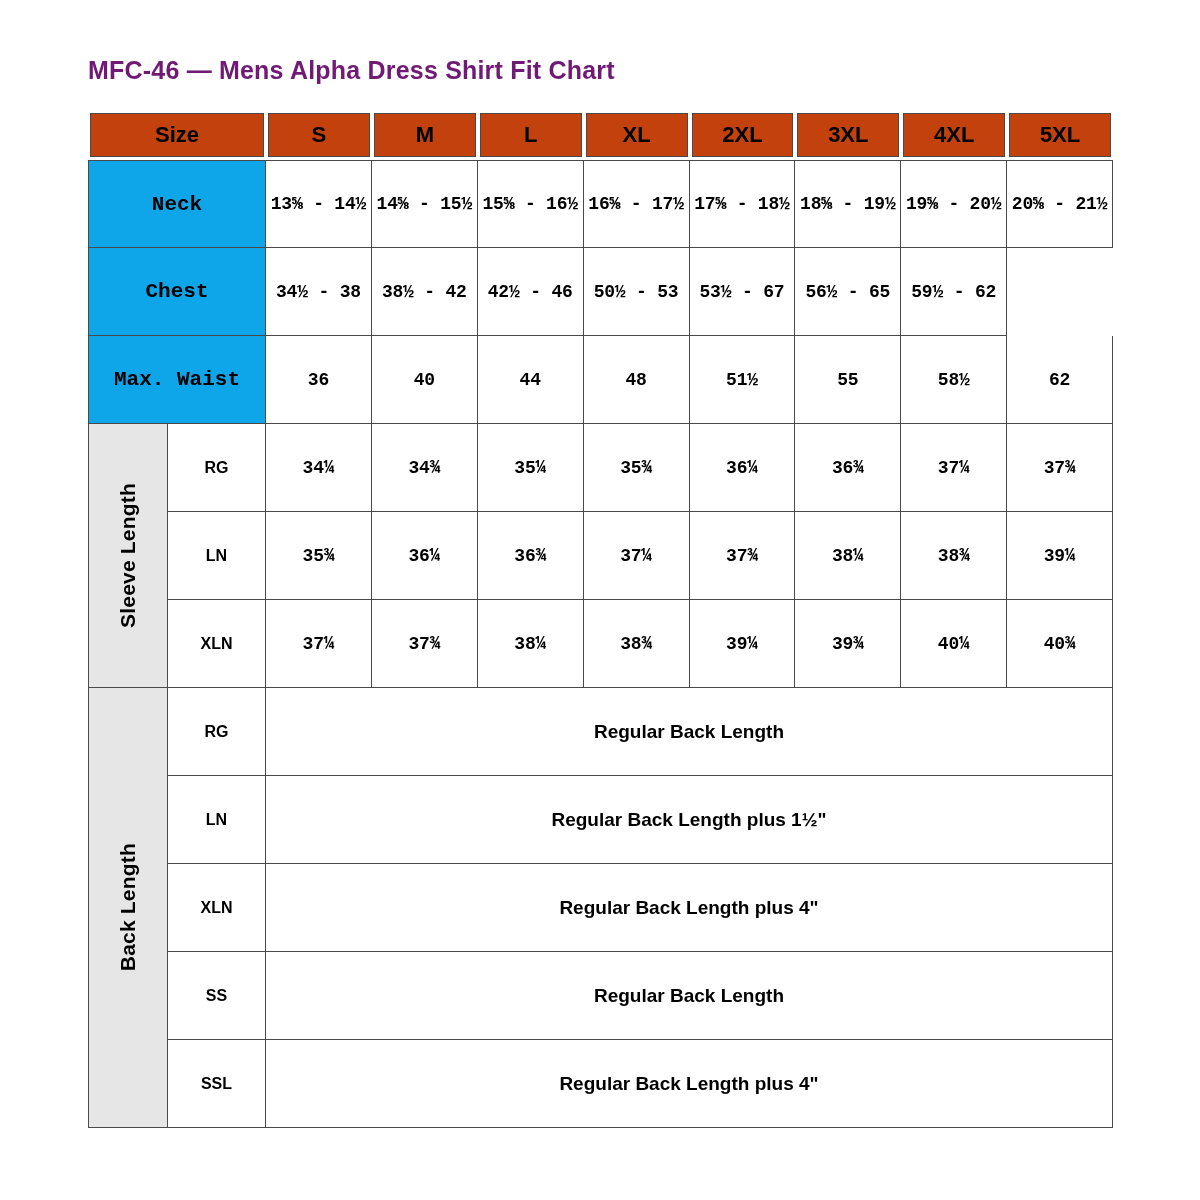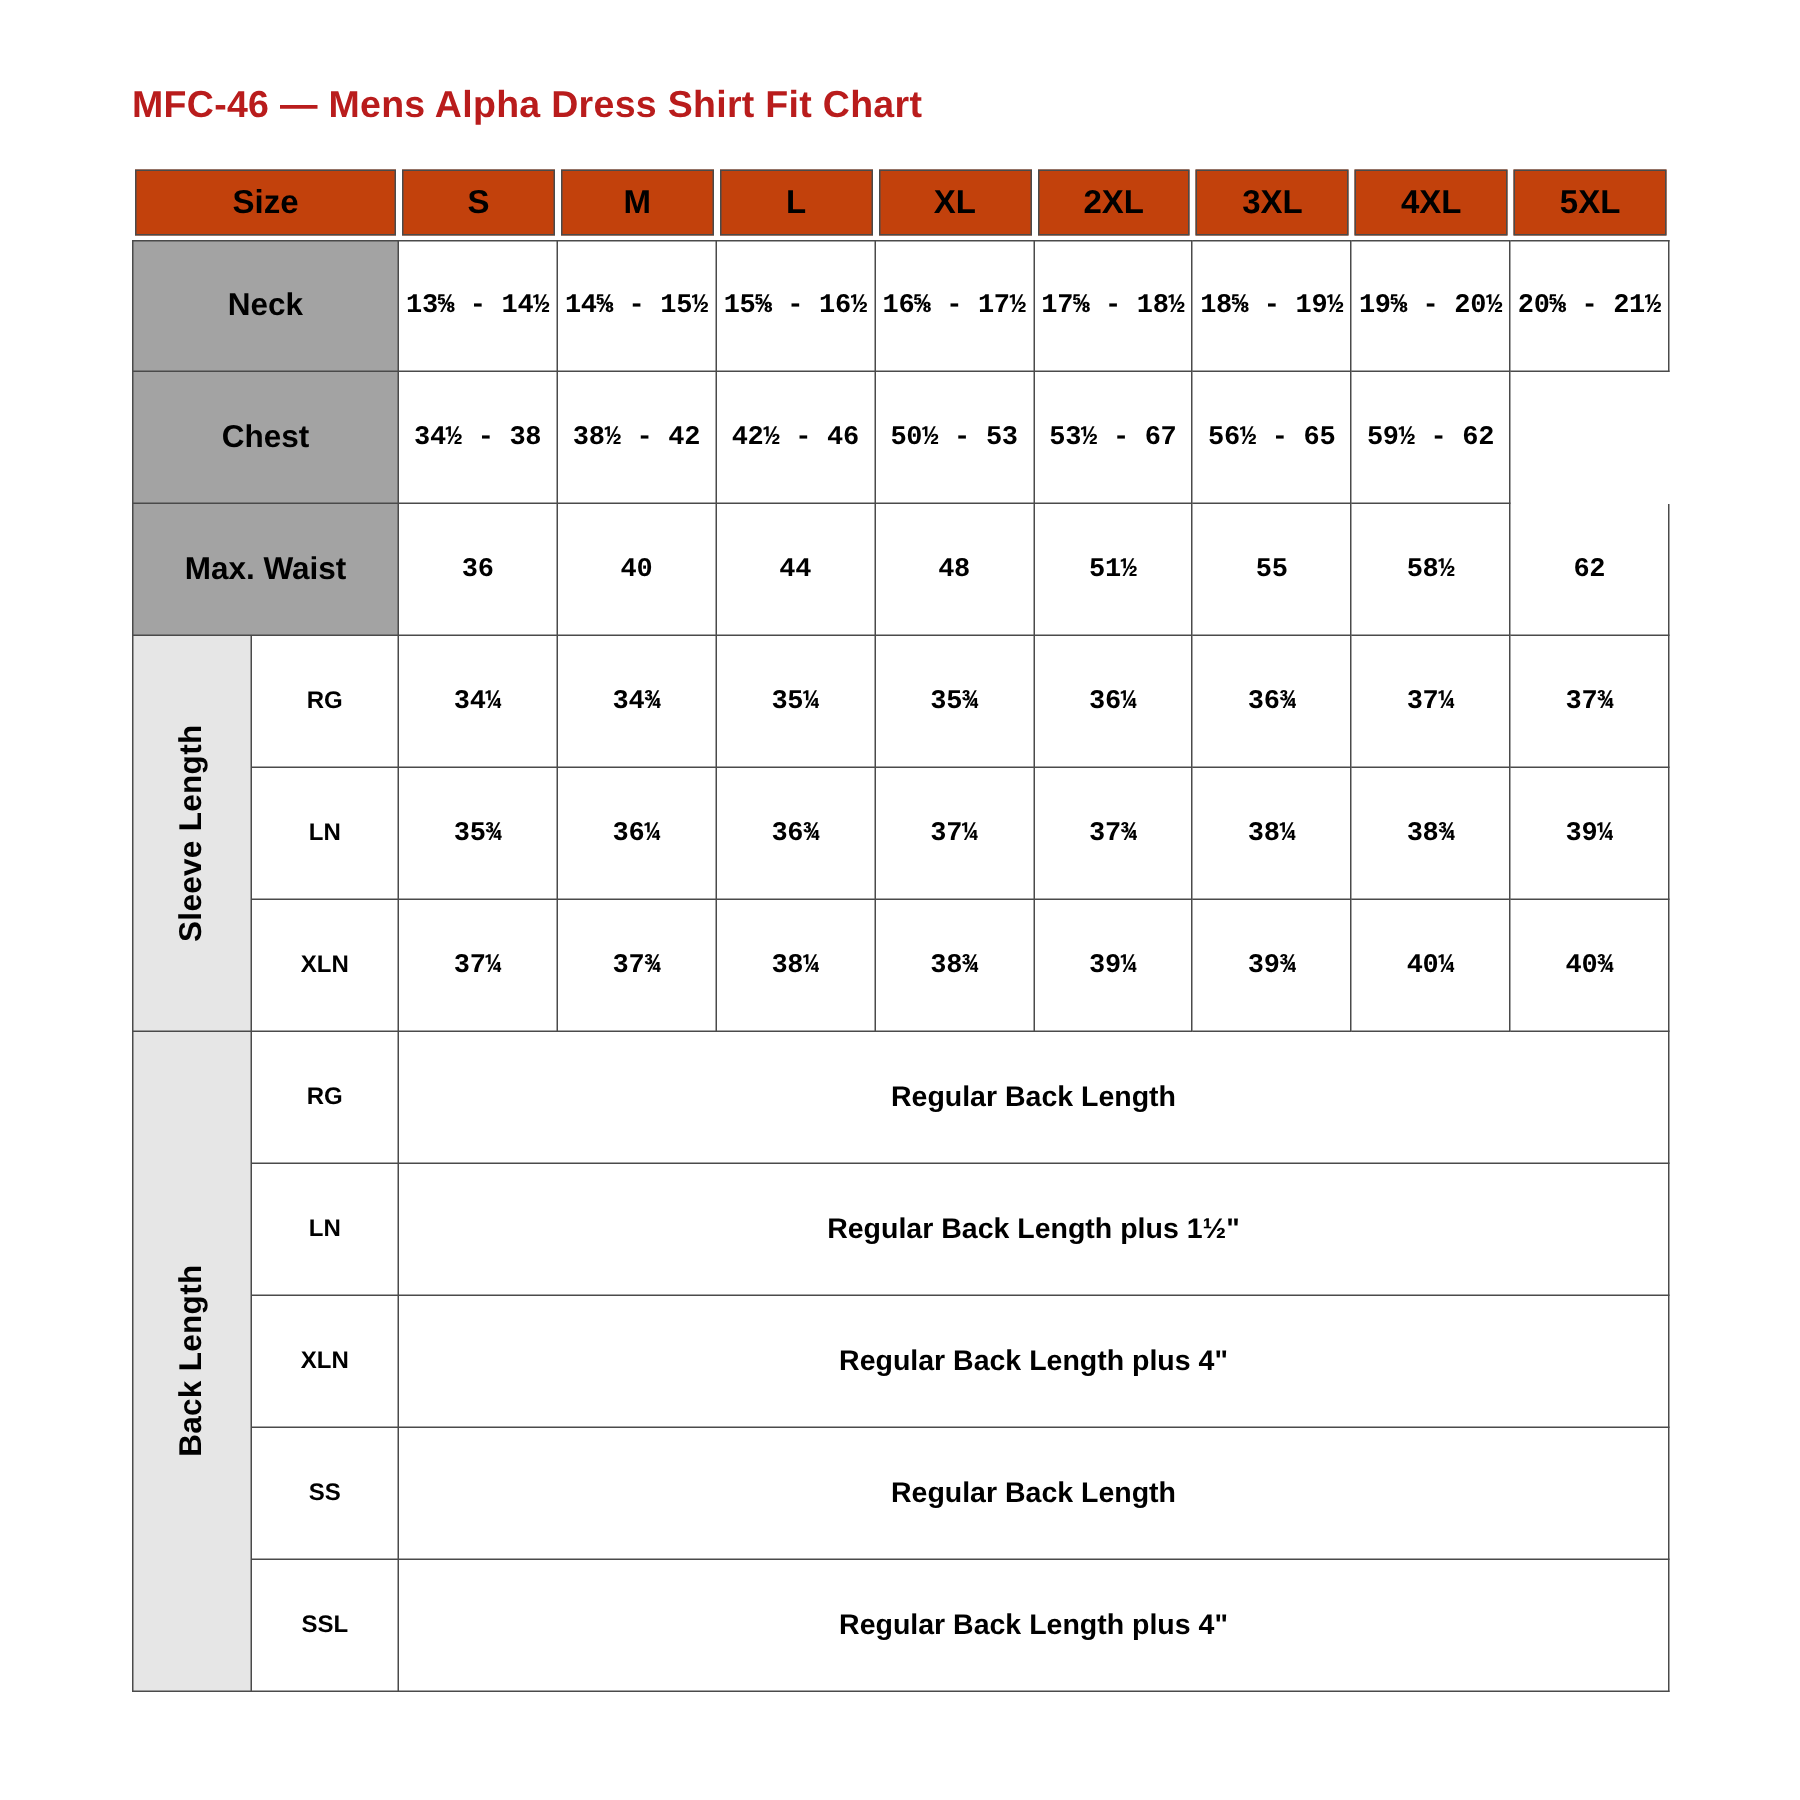--- a/index.html
+++ b/index.html
@@ -8,21 +8,21 @@
     width: 1200px; height: 1200px;
     font-family: "Liberation Sans", "DejaVu Sans", sans-serif;
     color: #000;
     overflow: hidden;
   }
   .page-title {
     margin: 56px 0 28px 88px;
     font-size: 25px;
     font-weight: bold;
     letter-spacing: 0.2px;
-    color: #b91c1c;
+    color: #701a75;
   }
   .fit-table {
     display: grid;
     grid-template-columns: 80px 98px repeat(8, 1fr);
     grid-template-rows: 47px repeat(11, 88px);
     width: 1025px;
     margin-left: 88px;
   }
   
   .hc { padding: 0 2px 3px 2px; }
@@ -36,21 +36,21 @@
   }
   
   .c {
     display: flex; align-items: center; justify-content: center;
     border-right: 1px solid #4a4a4a;
     border-bottom: 1px solid #4a4a4a;
     text-align: center;
   }
   .bt { border-top: 1px solid #4a4a4a; }
   .bl { border-left: 1px solid #4a4a4a; }
-  .lab { grid-column: 1 / 3; background: #a3a3a3; font-weight: bold; font-size: 21px; }
+  .lab { grid-column: 1 / 3; background: #0ea5e9; font-weight: bold; font-size: 21px; font-family: Liberation Mono, monospace; }
   .v   { font-weight: bold; font-size: 18px; letter-spacing: -0.2px; font-family: Liberation Mono, monospace; }
   .sub { font-weight: bold; font-size: 16px; }
   .vlab { background: #e6e6e6; }
   .slv { grid-column: 1; grid-row: 5 / 8; }
   .bk  { grid-column: 1; grid-row: 8 / 13; }
   .vtext {
     writing-mode: vertical-rl;
     transform: rotate(180deg);
     font-weight: bold; font-size: 21px;
     letter-spacing: 0.2px;

